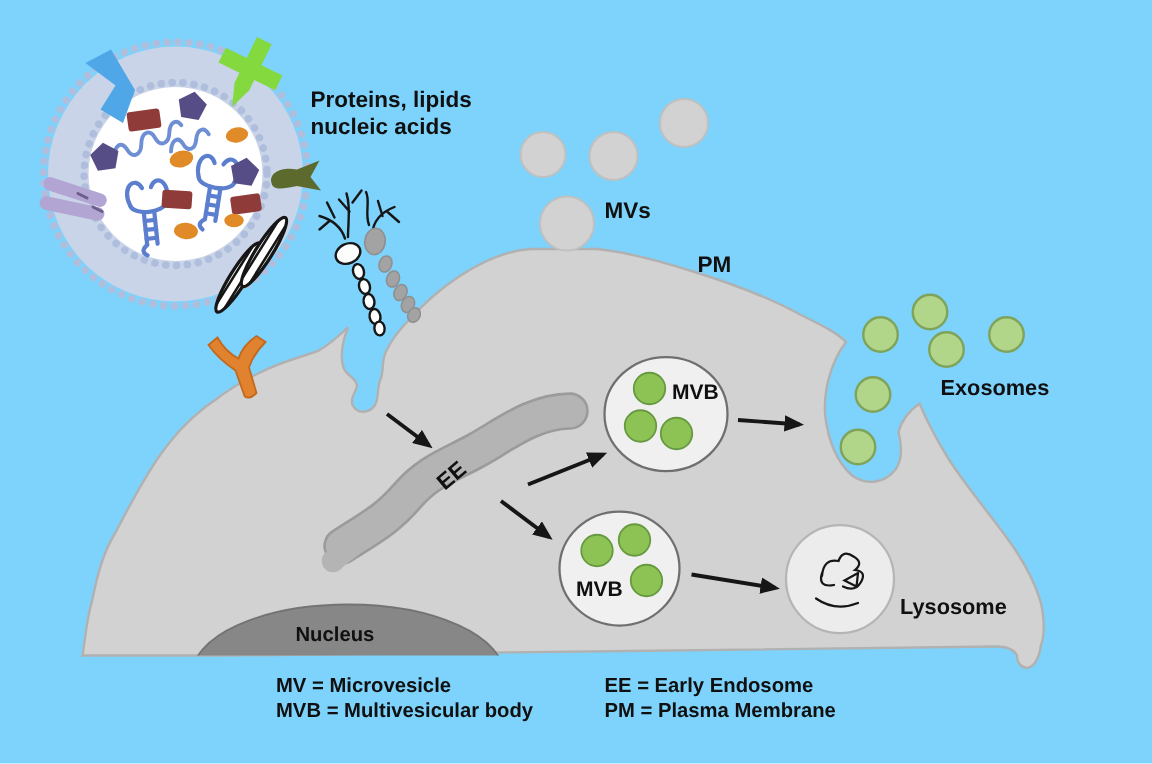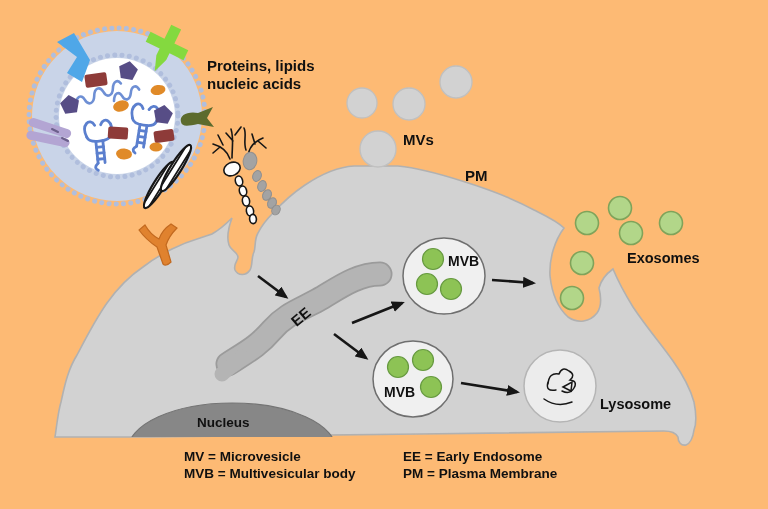--- a/index.html
+++ b/index.html
@@ -1,16 +1,16 @@
 <!DOCTYPE html>
 <html><head>
 <meta charset="utf-8">
 <style>
   html,body{margin:0;padding:0;background:#ffffff;}
-  .stage{position:relative;width:768px;height:509px;background:#fdba74;overflow:hidden;}
+  .stage{position:relative;width:768px;height:509px;background:#7dd3fc;overflow:hidden;}
   svg{display:block;}
   text{font-family:"Liberation Sans","DejaVu Sans",sans-serif;font-weight:700;fill:#101010;}
   .lbl15{font-size:15px;}
   .lbl14{font-size:14px;}
   .lbl145{font-size:14.5px;}
   .lbl135{font-size:13.5px;}
 </style>
 </head>
 <body>
 

